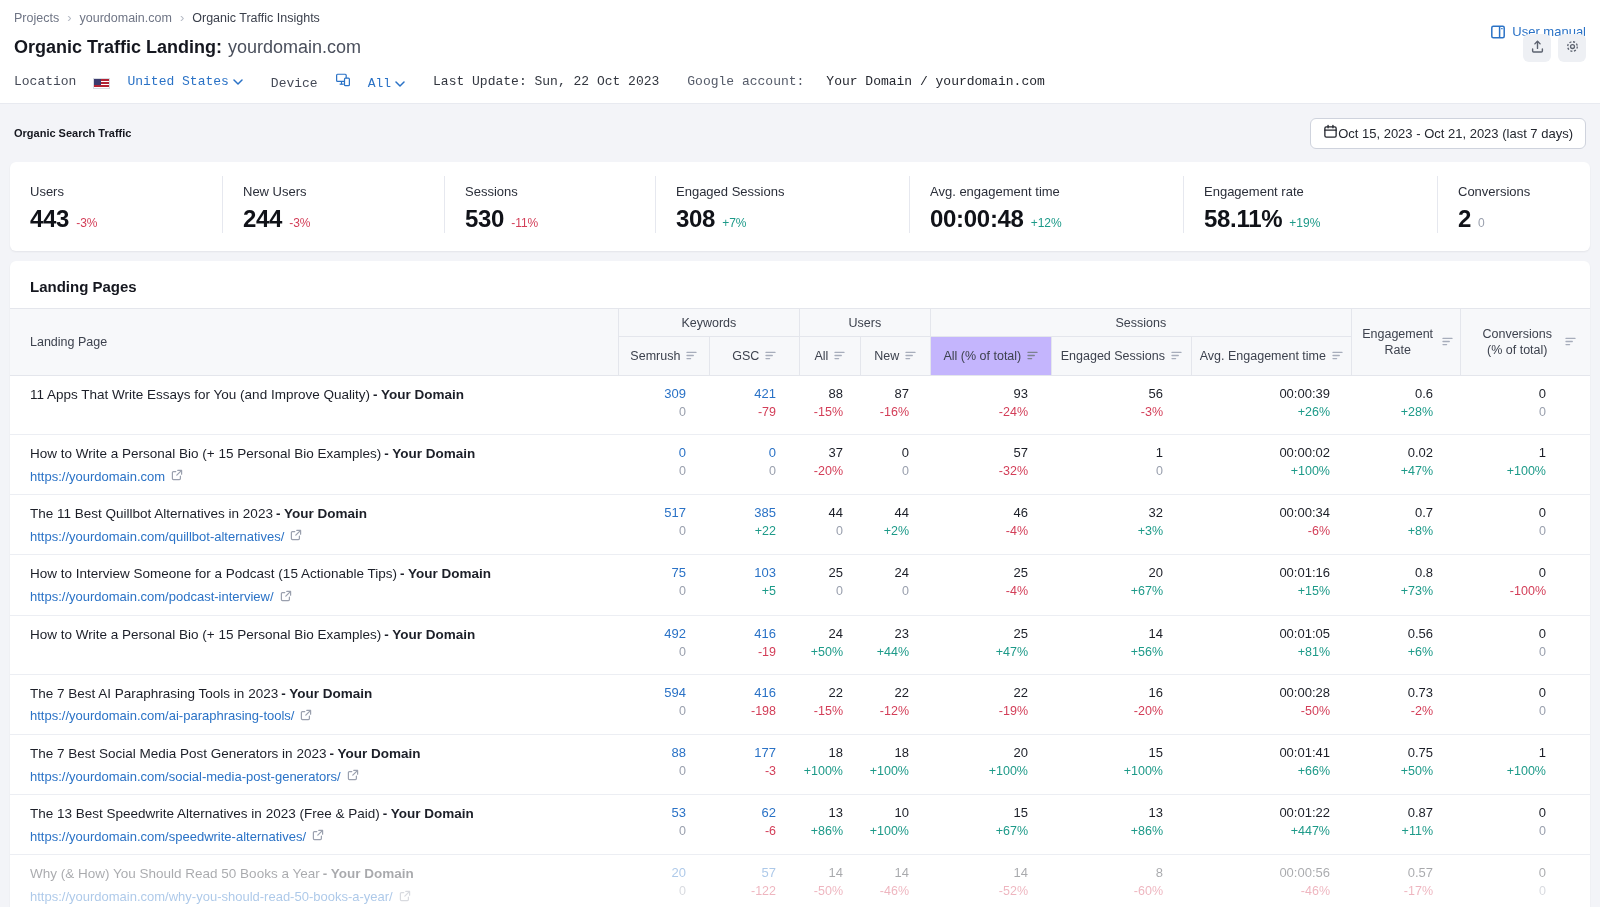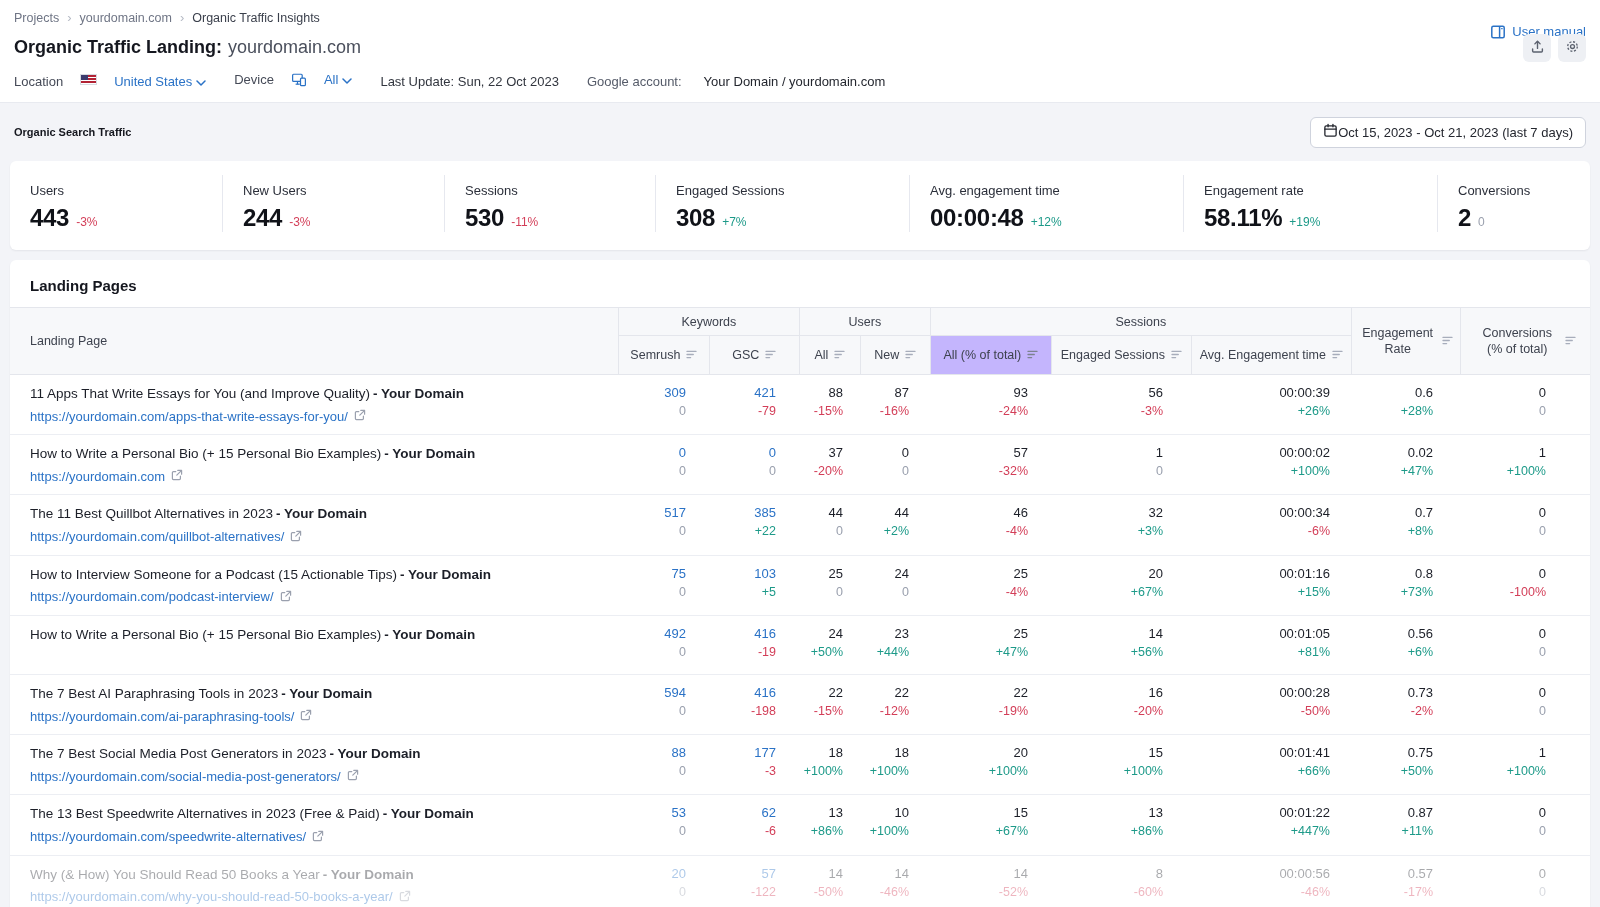--- a/index.html
+++ b/index.html
@@ -14,21 +14,21 @@
   .crumb-current { color:#3a3f4b; }
   .user-manual { position:absolute; right:14px; top:24px; display:flex; align-items:flex-start; gap:6px;
                  color:#2a72c6; font-size:13px; cursor:pointer; }
   .page-title-row { margin-top:12px; display:flex; align-items:center; }
   .page-title { font-size:18px; font-weight:700; color:#15171f; }
   .page-title-domain { font-size:18px; font-weight:400; color:#4a4f5c; margin-left:6px; }
   .title-actions { position:absolute; right:14px; top:34px; display:flex; gap:7px; }
   .icon-btn { width:28px; height:28px; background:#eef0f4; border:none; border-radius:6px;
               display:flex; align-items:center; justify-content:center; cursor:pointer; }
   .filters { margin-top:14px; display:flex; align-items:center; gap:28px; font-size:13px; }
-  .filter { display:flex; align-items:flex-start; gap:17px; }
+  .filter { display:flex; align-items:flex-end; gap:17px;font-family:Liberation Mono, monospace; }
   .filter-label { color:#454a57; }
   .filter-value { color:#2a72c6; cursor:pointer; display:flex; align-items:center; gap:4px; }
   .flag { width:17px; height:11px; display:inline-block; position:relative; border:1px solid #d8dbe2;
           background:repeating-linear-gradient(to bottom,#b22234 0 1.6px,#fff 1.6px 3.2px); }
   .flag::after { content:""; position:absolute; left:0; top:0; width:7px; height:5.5px; background:#3c3b6e; }
   .static-text { color:#32363f; }
   .ga-label { color:#555b69; }
   .ga-value { color:#24272f; font-weight:500; margin-left:5px; }
 
   
@@ -364,30 +364,20 @@
           </svg></span>
     </div>
   </div>
 
   <div id="tbody">
   <div class="trow">
     <div class="cell col-lp">
       <div class="lp-title">
         <span>11 Apps That Write Essays for You (and Improve Quality)</span><span class="lp-suffix">- Your Domain</span>
       </div>
-      <div class="lp-urlrow">
-        <a class="lp-url">https://yourdomain.com/apps-that-write-essays-for-you/</a>
-        <span>
-          <svg width="12" height="12" viewBox="0 0 12 12" fill="none" stroke="#9aa0ae" stroke-width="1.2" stroke-linecap="round" stroke-linejoin="round">
-                <path d="M4.8 2.6H2.4a1 1 0 0 0-1 1v6a1 1 0 0 0 1 1h6a1 1 0 0 0 1-1V7.2"></path>
-                <path d="M6.8 1.4h3.8v3.8"></path>
-                <path d="M10.4 1.6L5.8 6.2"></path>
-              </svg>
-        </span>
-      </div>
     </div>
     <div class="cell num c-semrush">
       <div class="val link">309</div>
       <div class="delta t-flat">0</div>
     </div>
     <div class="cell num c-gsc">
       <div class="val link">421</div>
       <div class="delta t-down">-79</div>
     </div>
     <div class="cell num c-uall">

